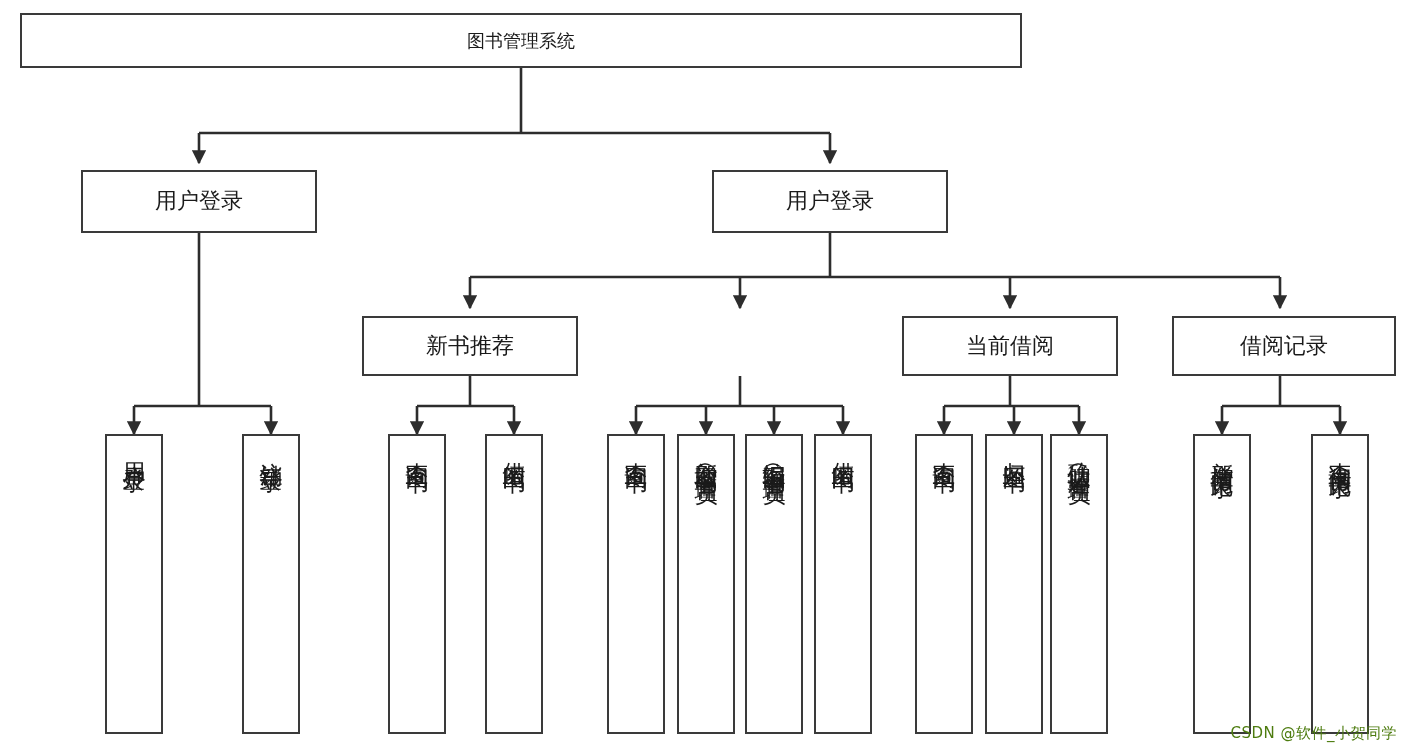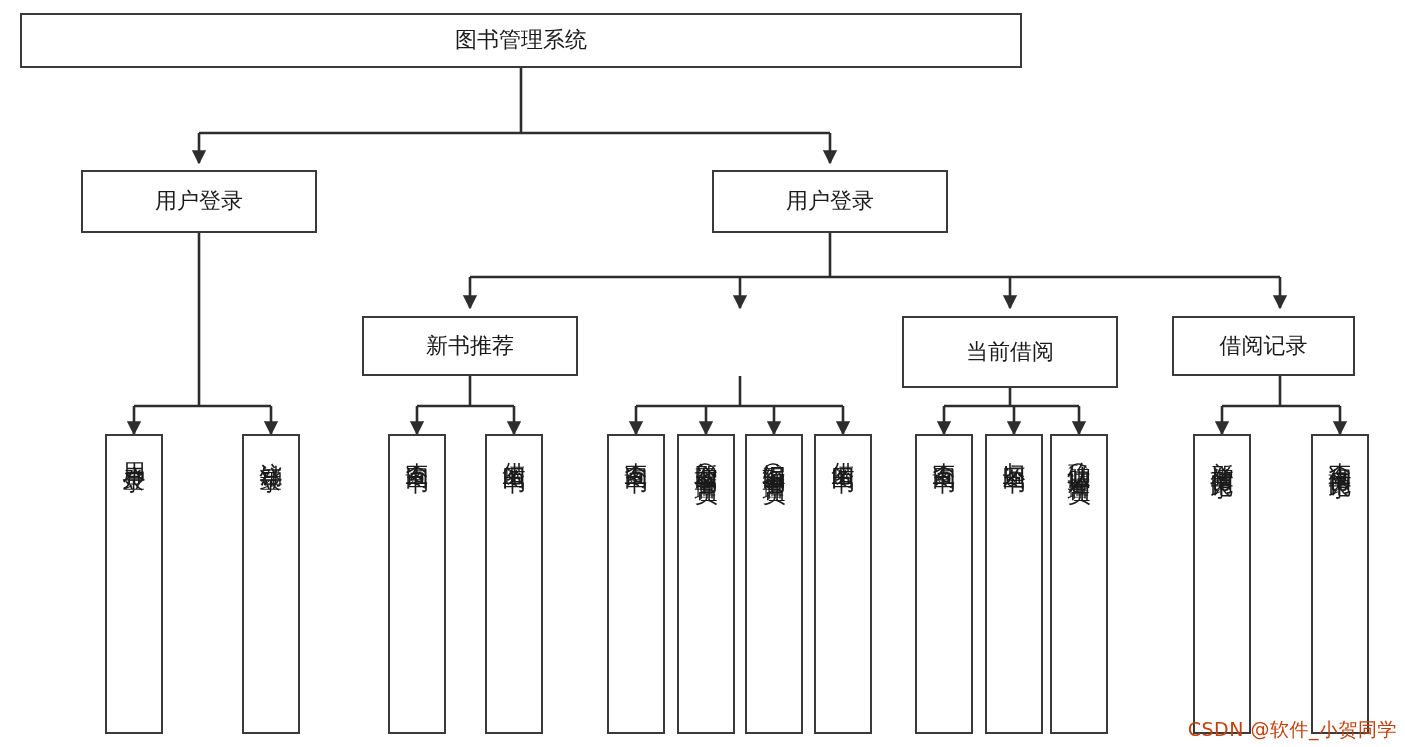--- a/index.html
+++ b/index.html
@@ -35,43 +35,43 @@
     align-items: center;
     justify-content: center;
     color: #1a1a1a;
   }
   .node-h {
     font-size: 22px;
     line-height: 1.1;
     white-space: nowrap;
   }
   .node-root {
-    font-size: 22px;
+    font-size: 18px;
   }
   .node-v {
     align-items: flex-start;
     justify-content: center;
     padding-top: 8px;
   }
   .vtext {
     writing-mode: vertical-rl;
     text-orientation: upright;
     font-size: 23px;
     letter-spacing: 3px;
     line-height: 1;
     text-align: left;
     white-space: nowrap;
     color: #1a1a1a;
   }
   .watermark {
     position: absolute;
     right: 8px;
     bottom: 4px;
-    font-size: 19px;
-    color: #c2410c;
+    font-size: 15px;
+    color: #4d7c0f;
     white-space: nowrap;
     letter-spacing: 0.5px;
   }
 </style>
 </head>
 <body>
 
 <div id="diagram">
 
   <svg id="wires" viewBox="0 0 1405 747" width="1405" height="747">
@@ -134,25 +134,25 @@
 
   <div class="node node-h" style="left:712px; top:170px; width:236px; height:63px;">
     <span>用户登录</span>
   </div>
 
   <div class="node node-h" style="left:362px; top:316px; width:216px; height:60px;">
     <span>新书推荐</span>
   </div>
 
 
-  <div class="node node-h" style="left:902px; top:316px; width:216px; height:72px;">
+  <div class="node node-h" style="left:902px; top:316px; width:216px; height:60px;">
     <span>当前借阅</span>
   </div>
 
-  <div class="node node-h" style="left:1172px; top:316px; width:183px; height:60px;">
+  <div class="node node-h" style="left:1172px; top:316px; width:224px; height:60px;">
     <span>借阅记录</span>
   </div>
 
   <div class="node node-v" style="left:105px; top:434px; width:58px; height:300px;">
     <span class="vtext">用户登录</span>
   </div>
 
   <div class="node node-v" style="left:242px; top:434px; width:58px; height:300px;">
     <span class="vtext">注销登录</span>
   </div>

